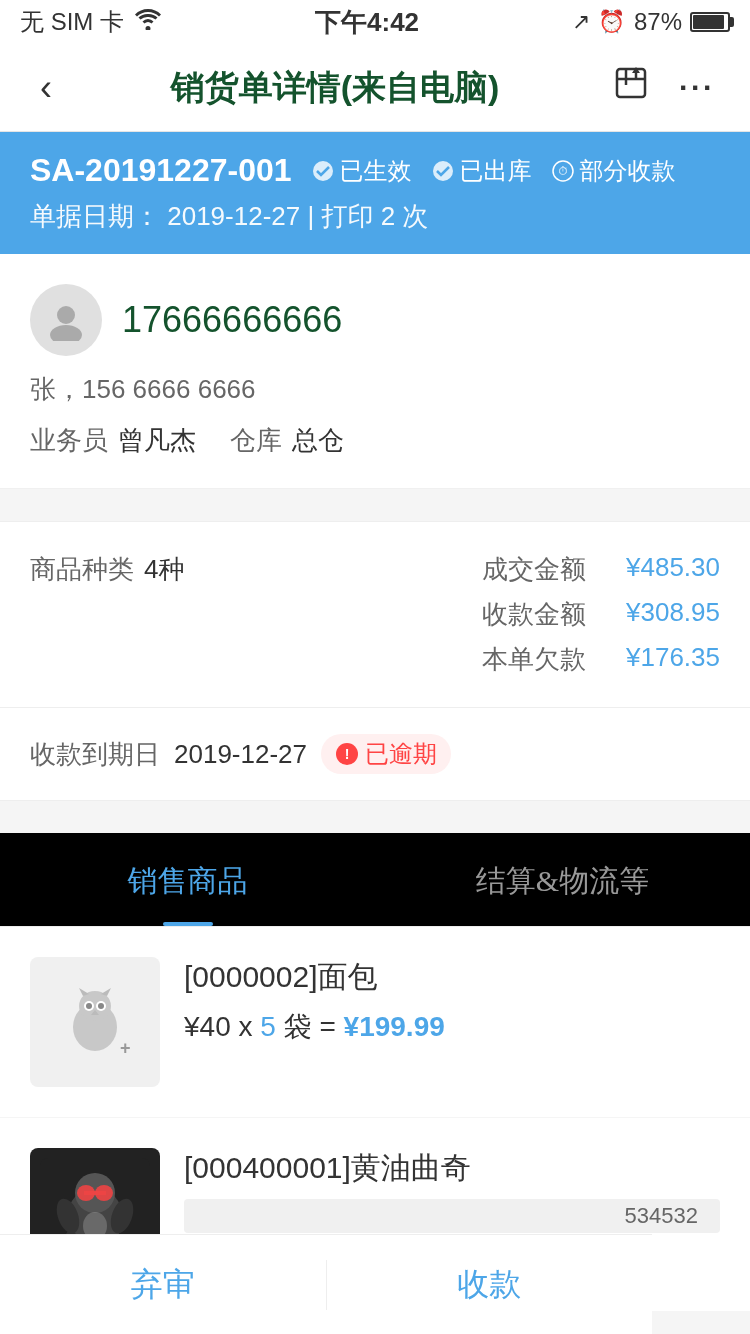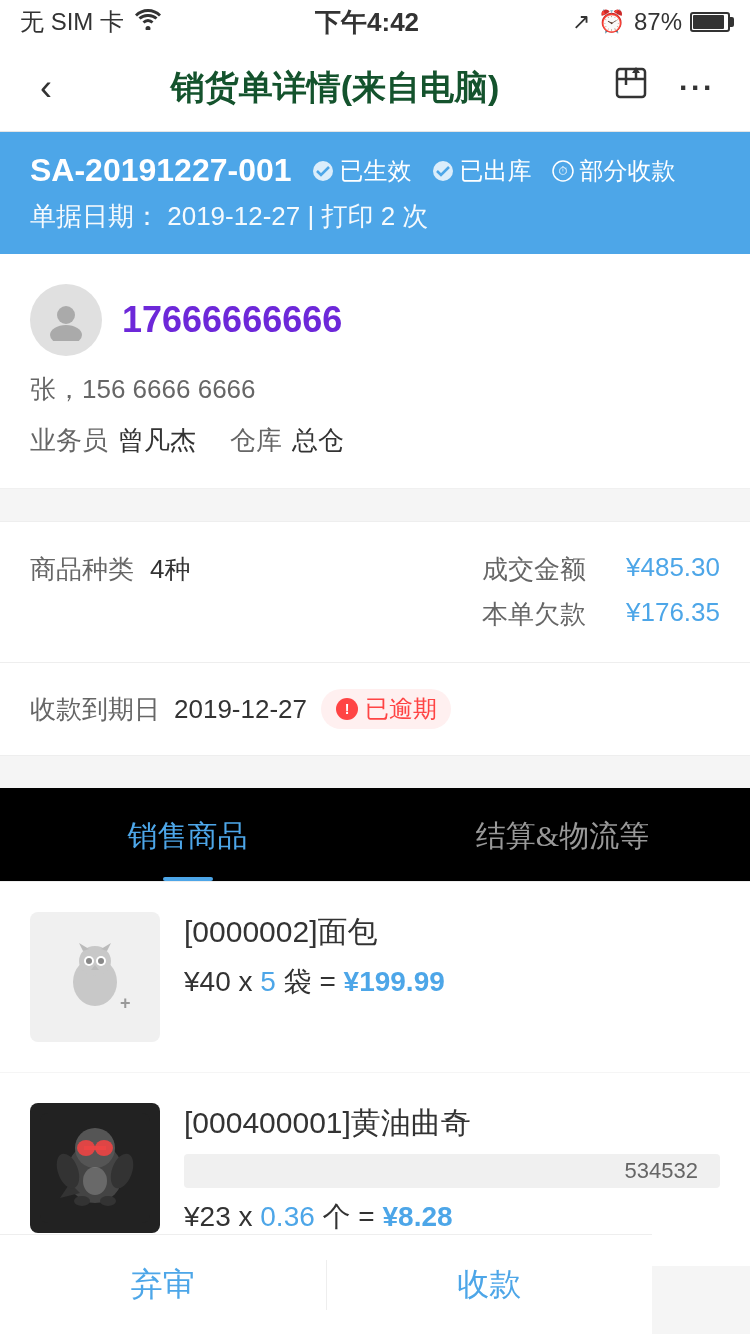--- a/index.html
+++ b/index.html
@@ -117,22 +117,22 @@
       height: 72px;
       background: #e0e0e0;
       border-radius: 50%;
       display: flex;
       align-items: center;
       justify-content: center;
       flex-shrink: 0;
     }
     .customer-phone {
       font-size: 36px;
-      font-weight: 700;
-      color: #6d28d9;
+      font-weight: 400;
+      color: #14532d;
     }
     .customer-name {
       font-size: 26px;
       color: #666;
       margin-bottom: 16px;
       padding-left: 0;
     }
     .customer-meta {
       display: flex;
       gap: 34px;
@@ -150,21 +150,21 @@
       margin-top: 16px;
       border-top: 1px solid #eee;
       border-bottom: 1px solid #eee;
       display: flex;
       justify-content: space-between;
       align-items: flex-start;
     }
     .summary-left {
       display: flex;
       align-items: center;
-      gap: 16px;
+      gap: 10px;
       font-size: 26px;
       color: #333;
     }
     .summary-label { color: #666; }
     .summary-count { color: #333; font-weight: 500; }
     .summary-right {
       display: flex;
       flex-direction: column;
       align-items: flex-end;
       gap: 10px;
@@ -432,20 +432,24 @@
   <div class="summary-left">
     <span class="summary-label">商品种类</span>
     <span class="summary-count">4种</span>
   </div>
   <div class="summary-right">
     <div class="amount-row">
       <span class="amount-label">成交金额</span>
       <span class="amount-value">¥485.30</span>
     </div>
     <div class="amount-row">
+      <span class="amount-label">收款金额</span>
+      <span class="amount-value">¥308.95</span>
+    </div>
+    <div class="amount-row">
       <span class="amount-label">本单欠款</span>
       <span class="amount-value">¥176.35</span>
     </div>
   </div>
 </div>
 
 <div class="due-section">
   <span class="due-label">收款到期日</span>
   <span class="due-date">2019-12-27</span>
   <span class="overdue-badge">

